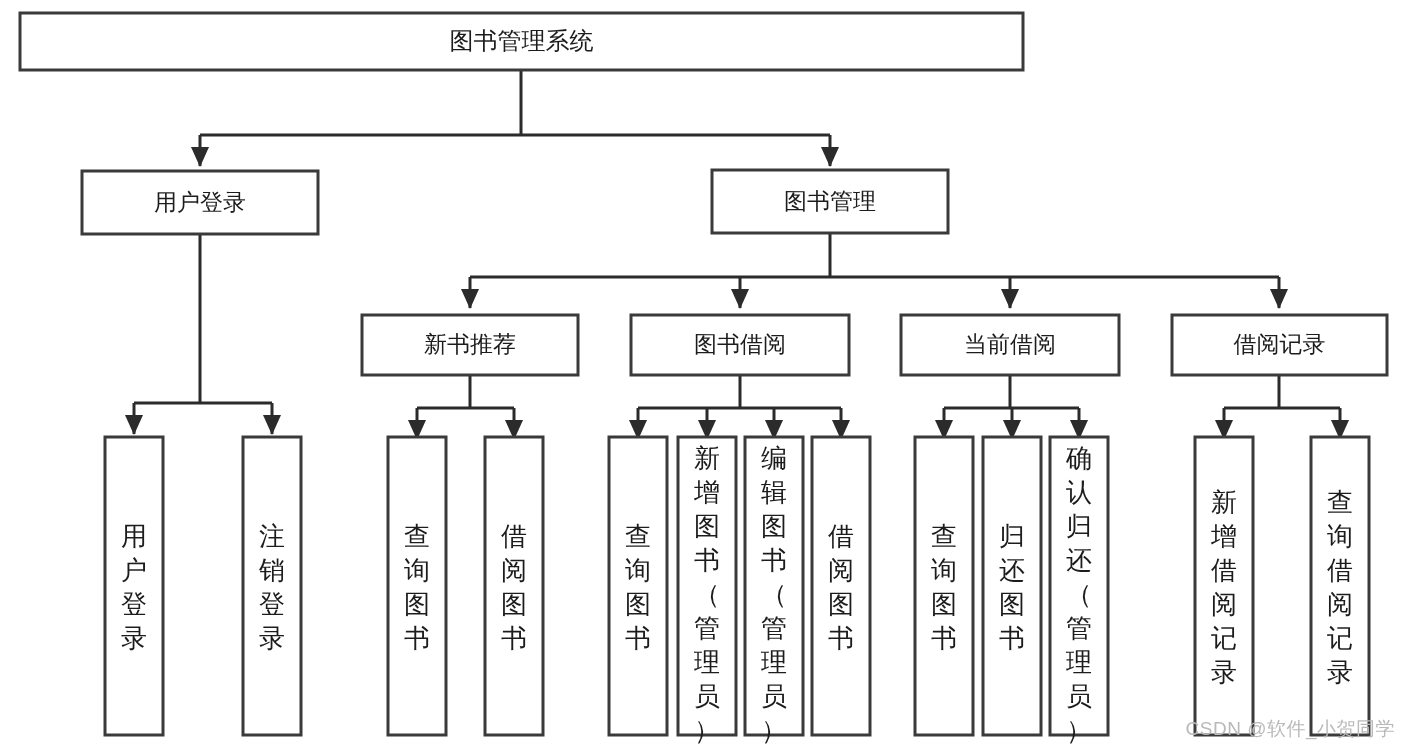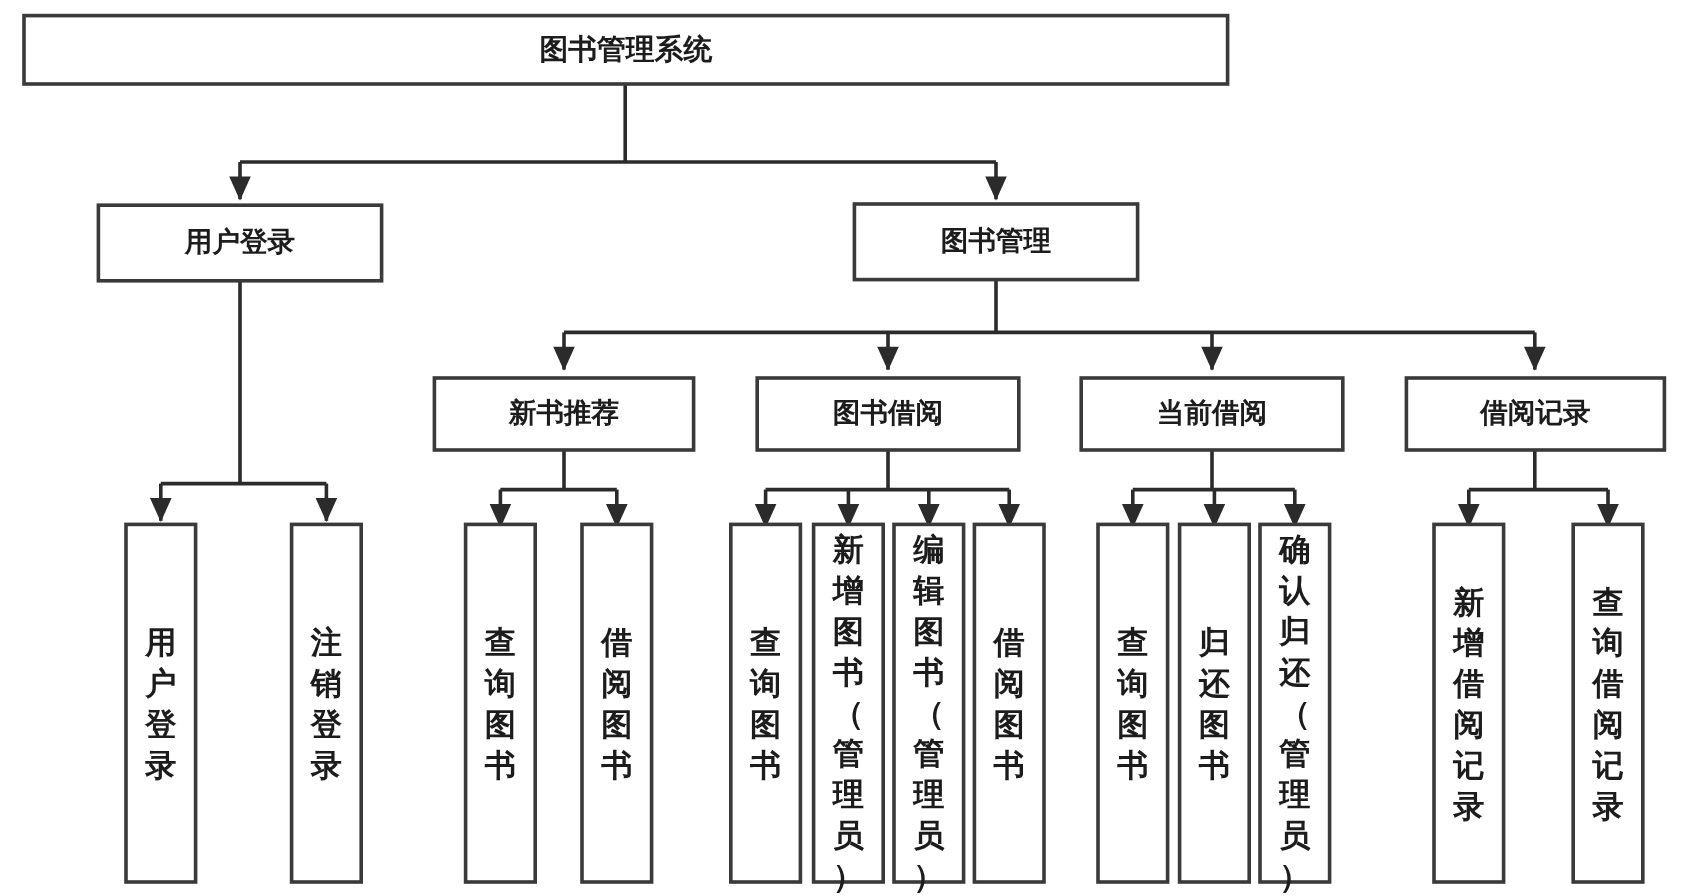--- a/index.html
+++ b/index.html
@@ -10,21 +10,20 @@
   }
   body {
     font-family: "Liberation Sans", "DejaVu Sans", sans-serif;
   }
   #diagram-root {
     position: relative;
     width: 1405px;
     height: 747px;
     background: #ffffff;
     overflow: hidden;
-    font-weight: bold;
   }
   svg.diagram-canvas {
     position: absolute;
     left: 0;
     top: 0;
     width: 1405px;
     height: 747px;
     display: block;
   }
   .node-box {
@@ -210,13 +209,14 @@
         <g>
           <rect x="1195" y="437" width="58" height="298" class="node-box-leaf"></rect>
           <text class="leaf-label-group" x="1224" y="510.52"><tspan x="1224" dy="0">新</tspan><tspan x="1224" dy="34">增</tspan><tspan x="1224" dy="34">借</tspan><tspan x="1224" dy="34">阅</tspan><tspan x="1224" dy="34">记</tspan><tspan x="1224" dy="34">录</tspan></text>
         </g>
         <g>
           <rect x="1311" y="437" width="58" height="298" class="node-box-leaf"></rect>
           <text class="leaf-label-group" x="1340" y="510.52"><tspan x="1340" dy="0">查</tspan><tspan x="1340" dy="34">询</tspan><tspan x="1340" dy="34">借</tspan><tspan x="1340" dy="34">阅</tspan><tspan x="1340" dy="34">记</tspan><tspan x="1340" dy="34">录</tspan></text>
         </g>
       </g>
   </svg>
+  <div class="watermark">CSDN @软件_小贺同学</div>
 </div>
 
 </body></html>

